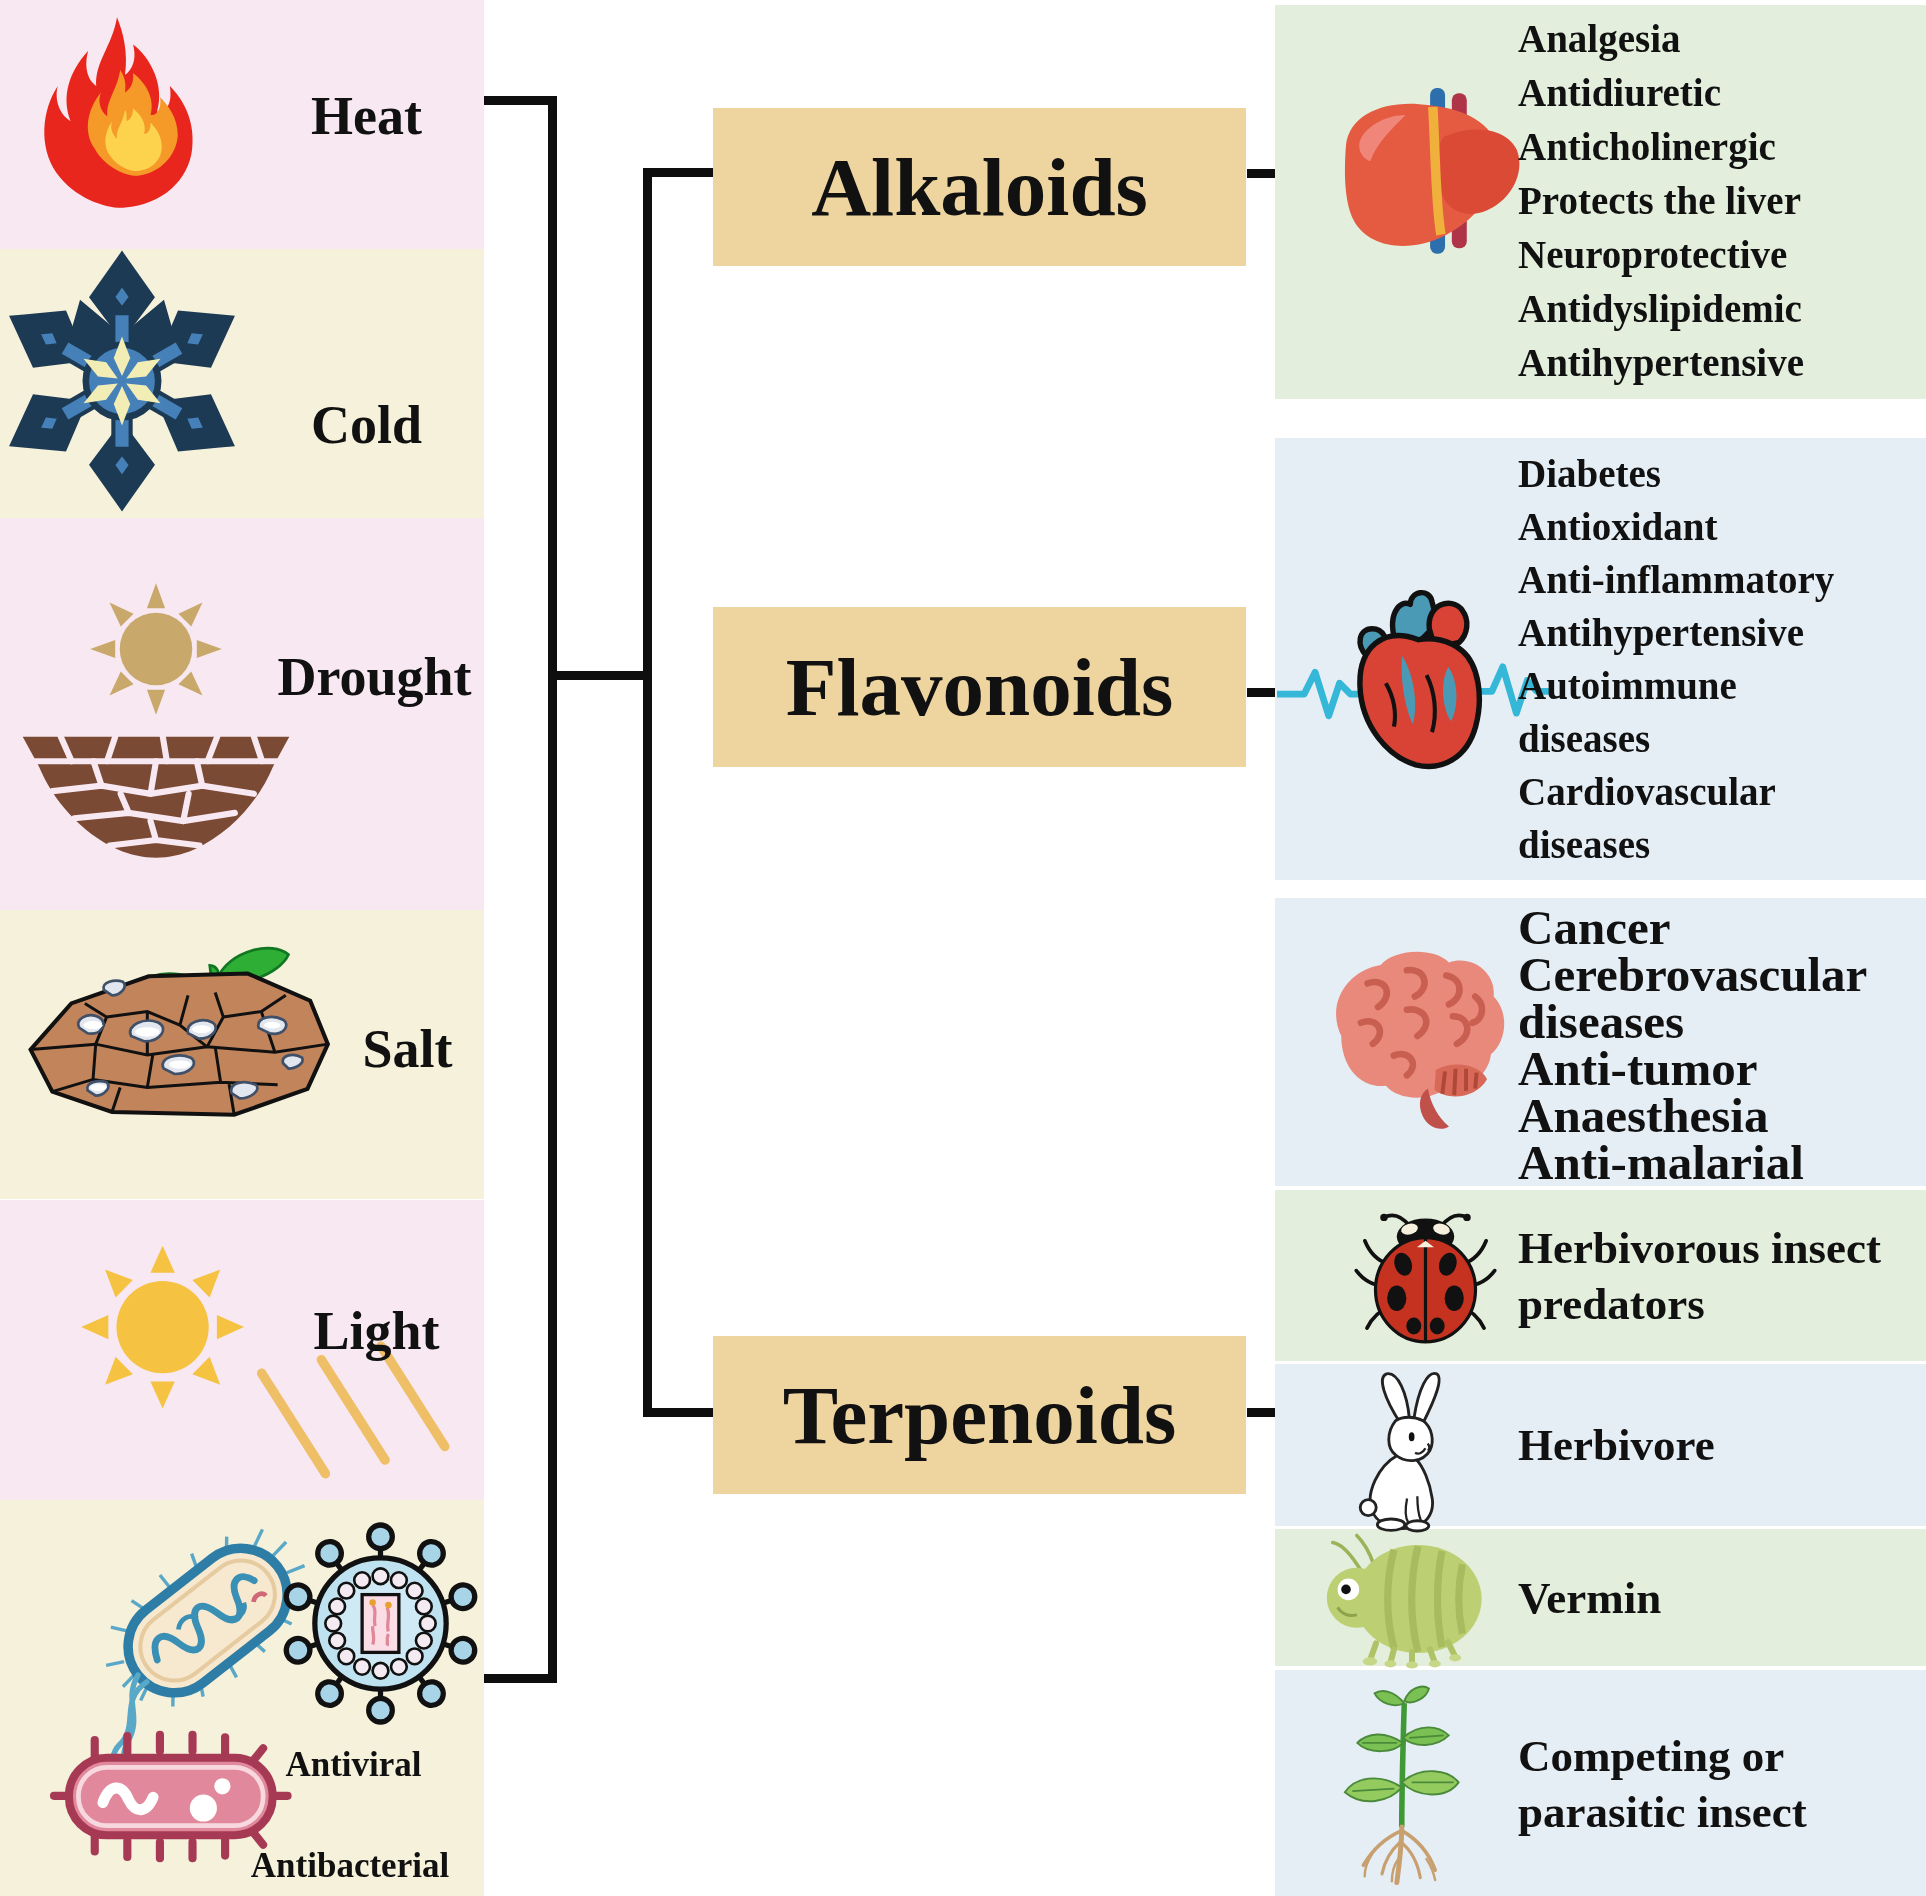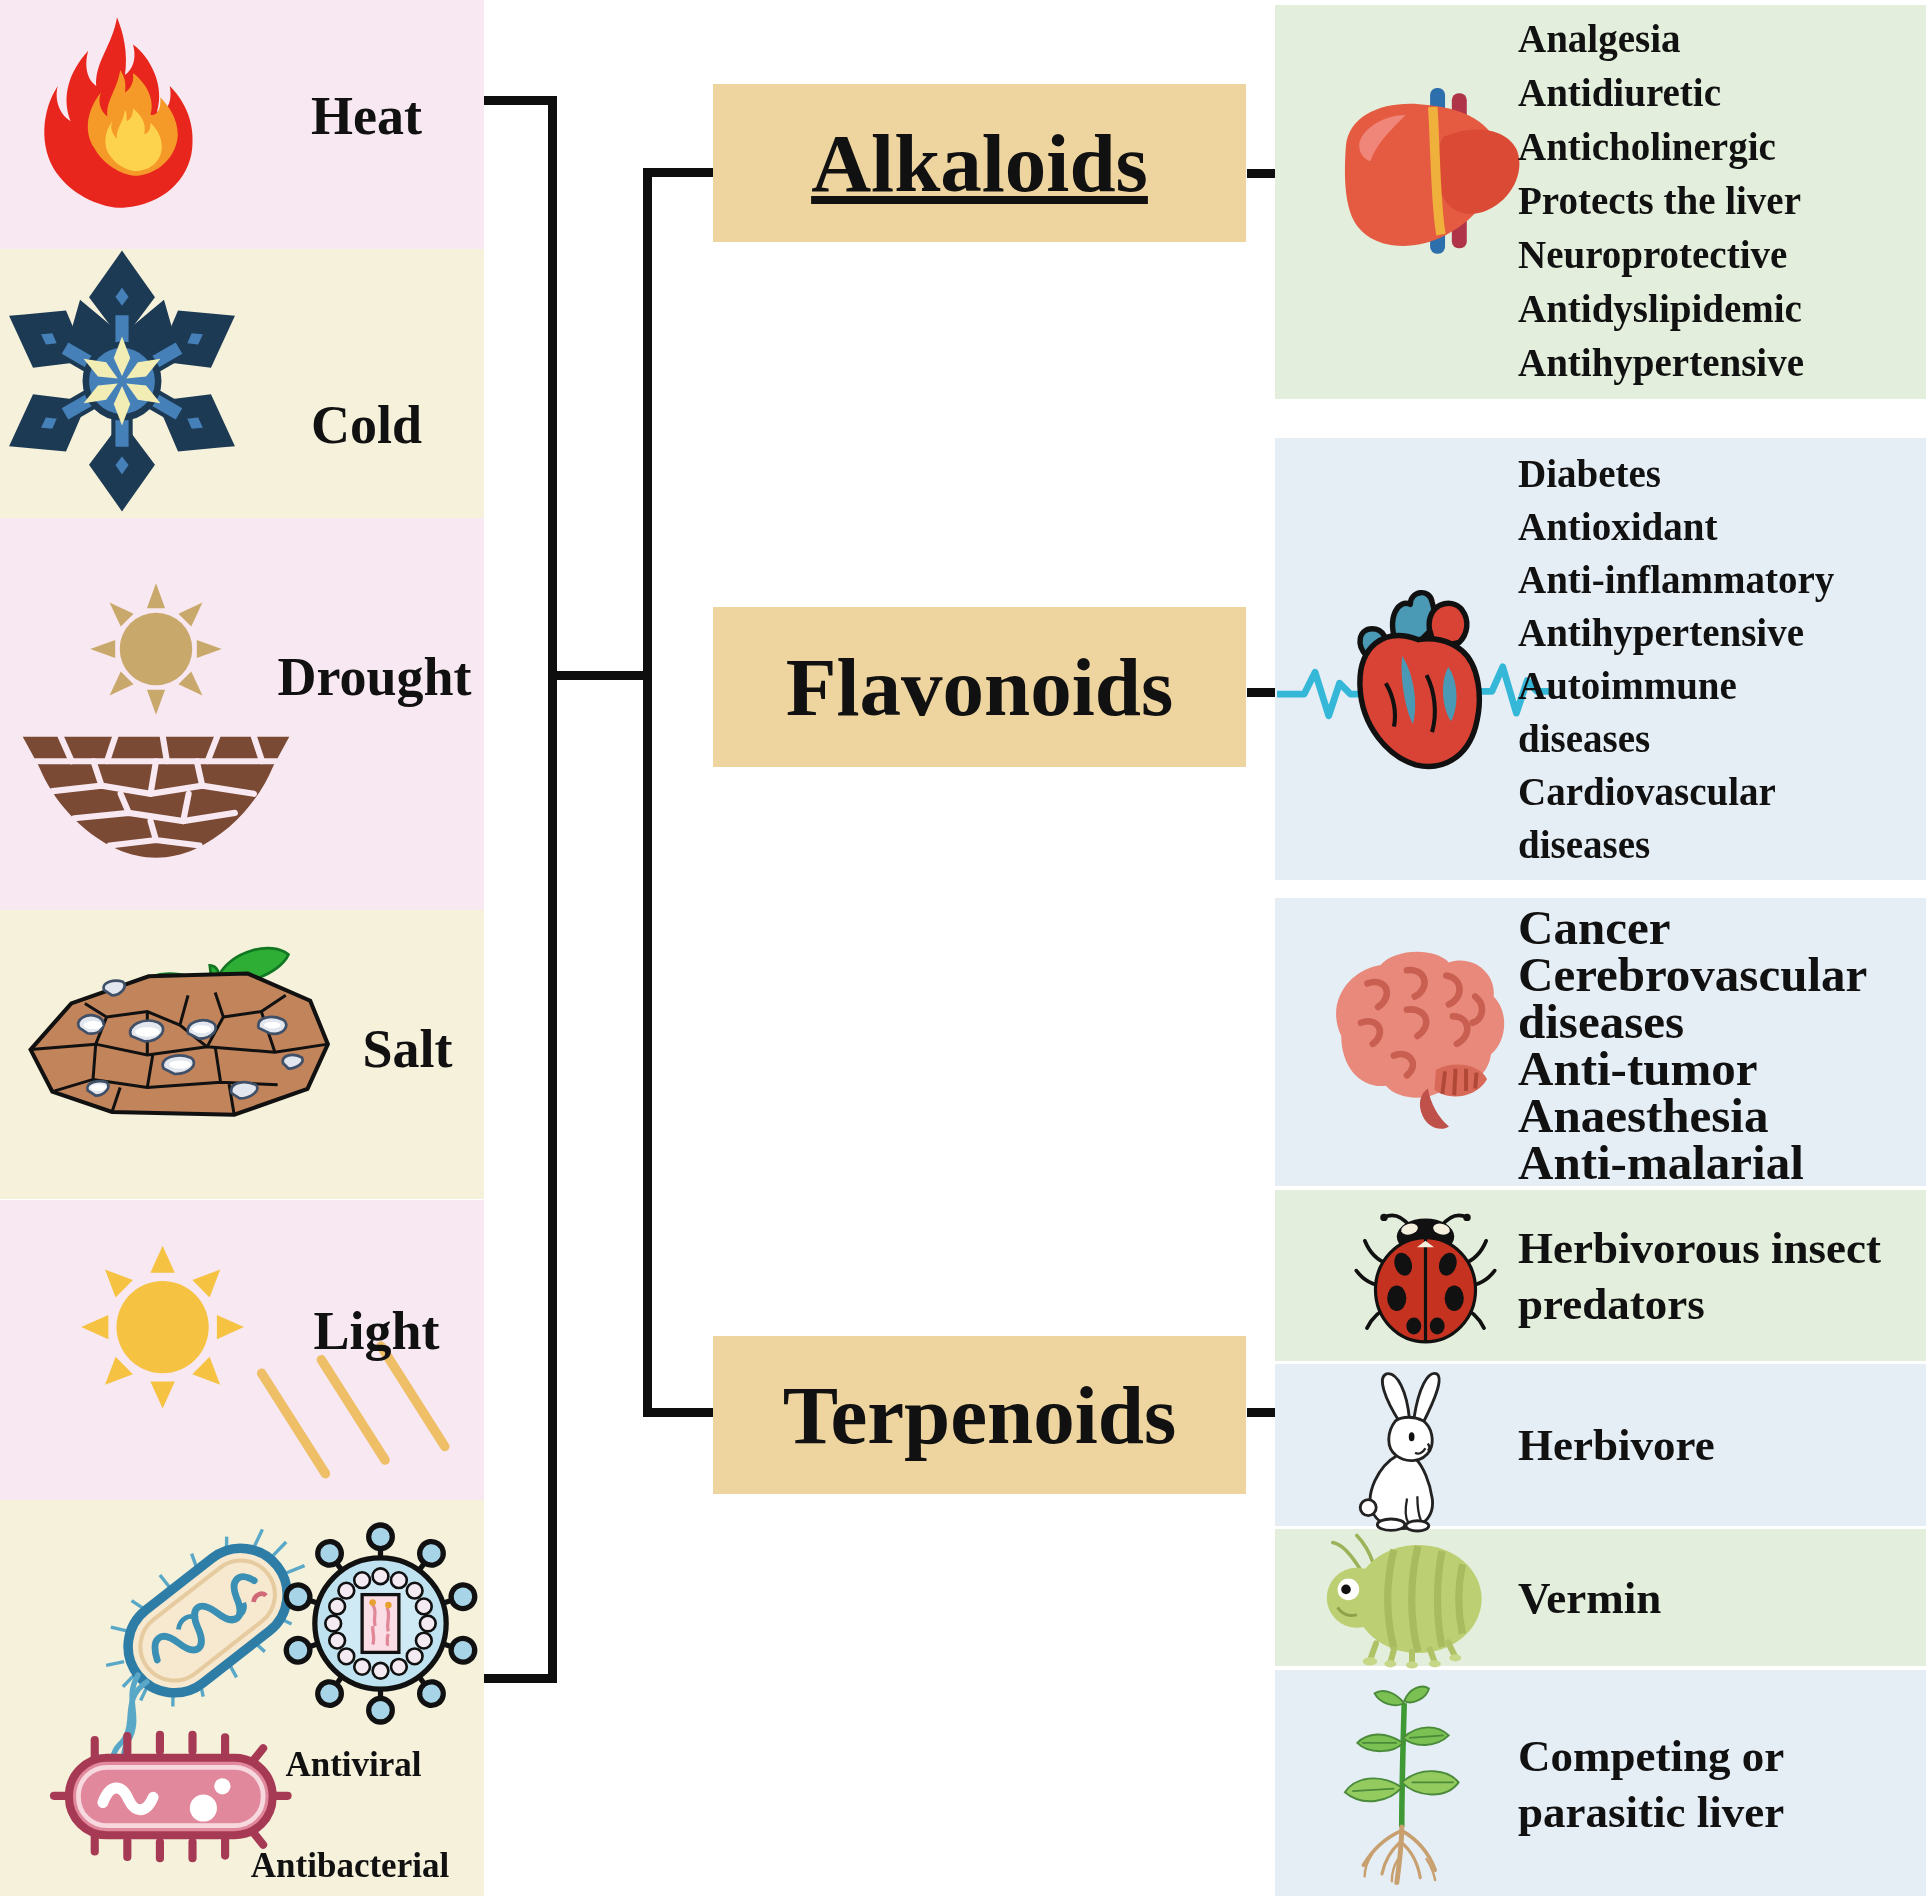--- a/index.html
+++ b/index.html
@@ -288,21 +288,21 @@
   <div class="line" style="left:548px;top:96px;width:8.8px;height:1586px;"></div>
   <div class="line" style="left:484px;top:1674px;width:73px;height:8.8px;"></div>
   <div class="line" style="left:548px;top:671px;width:104px;height:8.8px;"></div>
   <div class="line" style="left:643px;top:168px;width:8.8px;height:1248px;"></div>
   <div class="line" style="left:643px;top:168px;width:71px;height:8.8px;"></div>
   <div class="line" style="left:643px;top:1408px;width:71px;height:8.8px;"></div>
   <div class="line" style="left:1247px;top:169px;width:99px;height:8.8px;"></div>
   <div class="line" style="left:1247px;top:688px;width:42px;height:8.8px;"></div>
   <div class="line" style="left:1247px;top:1408px;width:39px;height:8.8px;"></div>
 
-  <div class="cbox" style="top:84px;text-decoration:underline;">
+  <div class="cbox" style="top:108px;">
       <span>Alkaloids</span>
     </div>
   <div class="cbox" style="top:607px;height:160px;">
       <span>Flavonoids</span>
     </div>
   <div class="cbox" style="top:1336px;justify-content:center;">
       <span>Terpenoids</span>
     </div>
 
   <div class="box" style="left:1275px;top:5.4px;width:651px;height:394px;background:#e3efdc;"></div>
@@ -494,17 +494,17 @@
       <path d="M54 119 C68 127 76 137 81 151" stroke-width="3"></path>
       <path d="M53 128 C44 136 40 144 38 154" stroke-width="2.5"></path>
       <path d="M53 128 C63 136 67 146 69 157" stroke-width="2.5"></path>
       <path d="M30 138 C26 144 24 150 24 156" stroke-width="2"></path>
       <path d="M74 142 C78 148 80 154 81 159" stroke-width="2"></path>
       <path d="M51 142 C47 148 46 154 46 160" stroke-width="2"></path>
     </g>
   </svg>
   <div class="rlabel" style="top:1728px;">
     <div>Competing or</div>
-    <div>parasitic liver</div>
+    <div>parasitic insect</div>
   </div>
 
 </div>
 
 
 </body></html>

